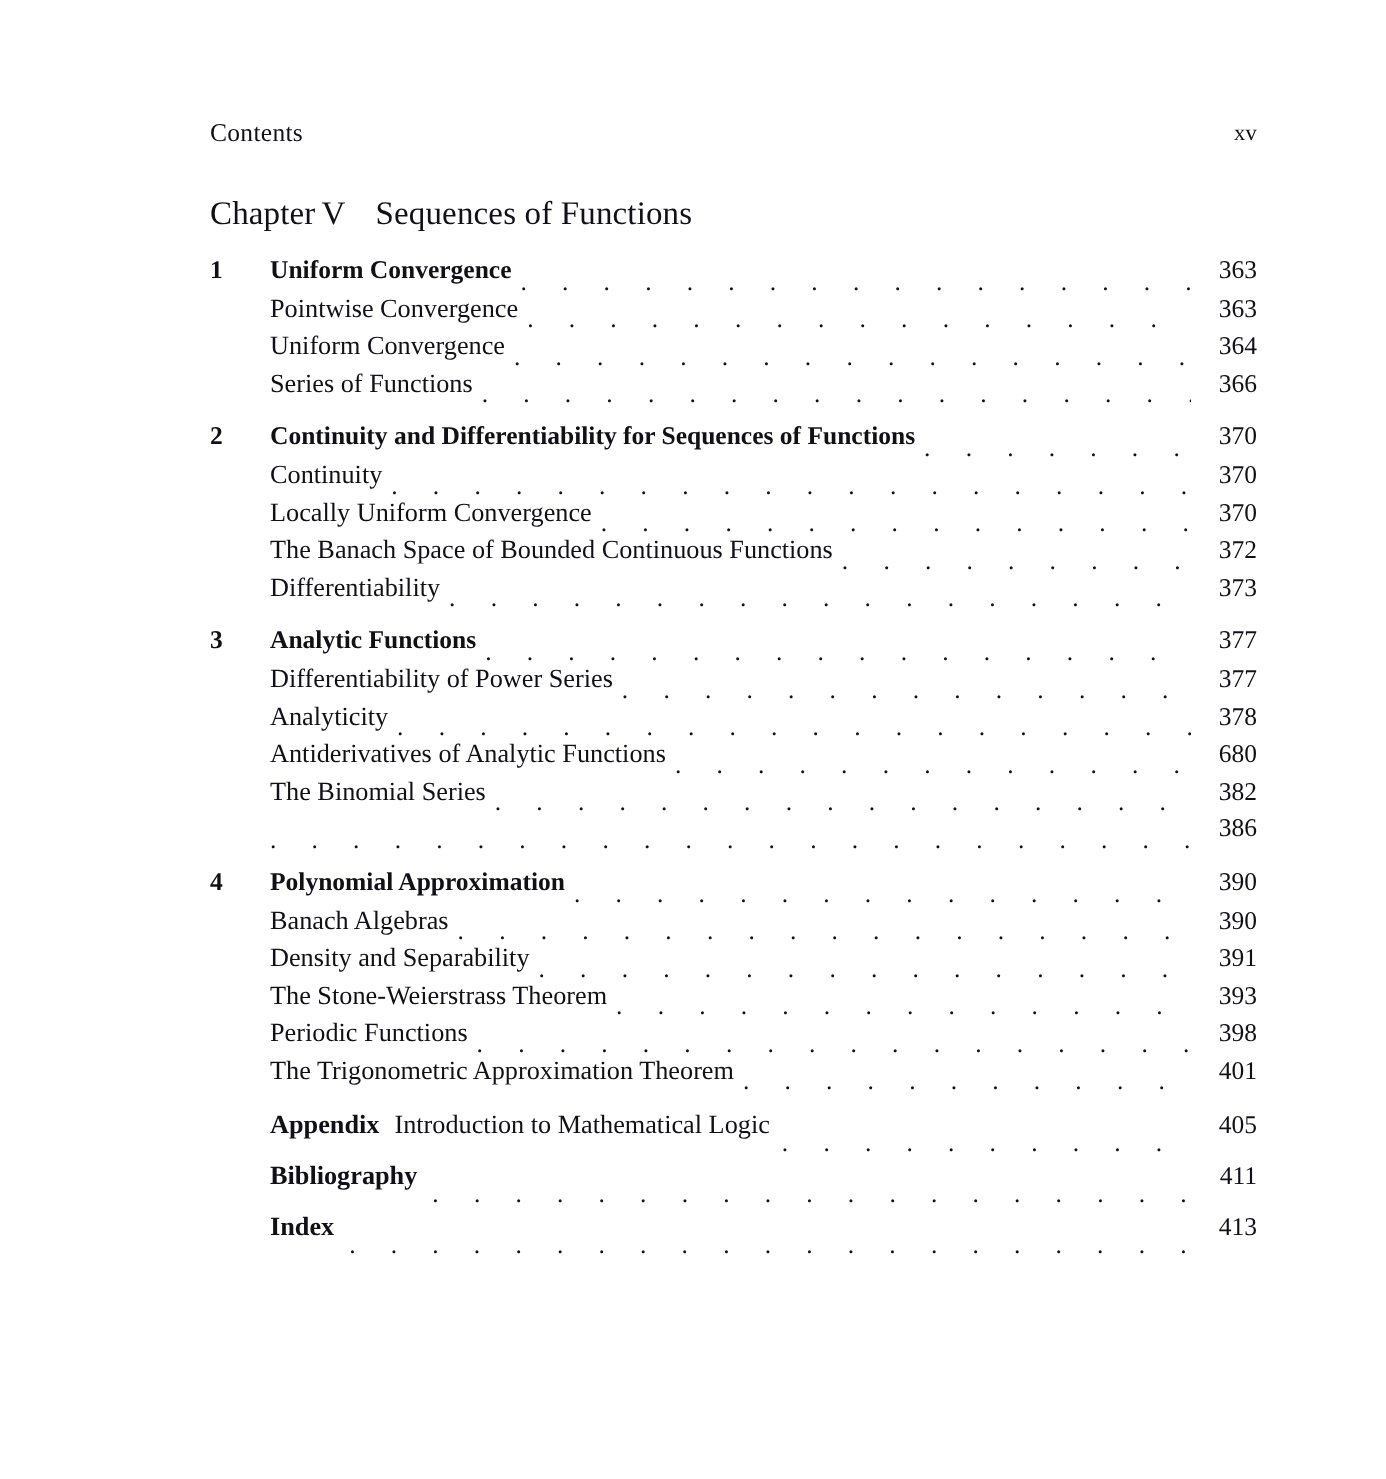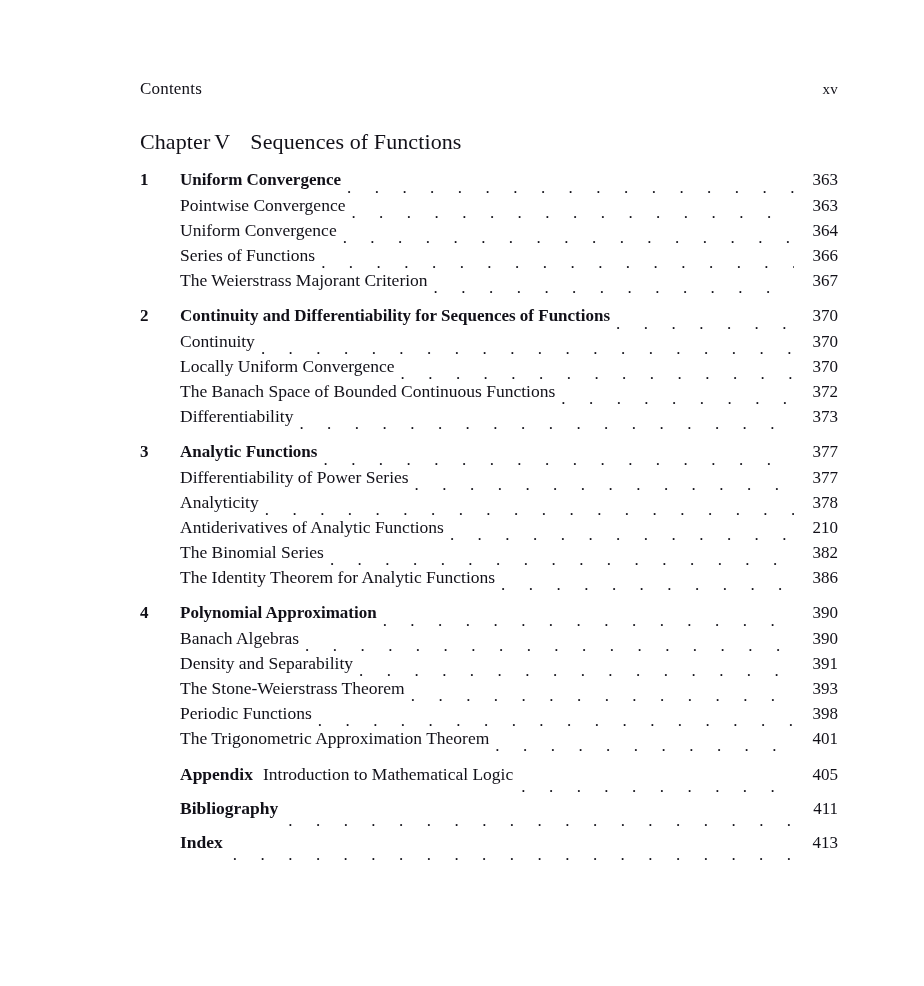--- a/index.html
+++ b/index.html
@@ -166,26 +166,20 @@
           <span class="label">Uniform Convergence</span>
           <span class="leader"></span>
           <span class="pageno">364</span>
         </div>
         <div class="row sub">
           <span class="num"></span>
           <span class="label">Series of Functions</span>
           <span class="leader"></span>
           <span class="pageno">366</span>
         </div>
-        <div class="row sub">
-          <span class="num"></span>
-          <span class="label">The Weierstrass Majorant Criterion</span>
-          <span class="leader"></span>
-          <span class="pageno">367</span>
-        </div>
       </div>
       <div class="group">
         <div class="row section">
           <span class="num">2</span>
           <span class="label">Continuity and Differentiability for Sequences of Functions</span>
           <span class="leader"></span>
           <span class="pageno">370</span>
         </div>
         <div class="row sub">
           <span class="num"></span>
@@ -228,31 +222,30 @@
         <div class="row sub">
           <span class="num"></span>
           <span class="label">Analyticity</span>
           <span class="leader"></span>
           <span class="pageno">378</span>
         </div>
         <div class="row sub">
           <span class="num"></span>
           <span class="label">Antiderivatives of Analytic Functions</span>
           <span class="leader"></span>
-          <span class="pageno">210</span>
+          <span class="pageno">680</span>
         </div>
         <div class="row sub">
           <span class="num"></span>
           <span class="label">The Binomial Series</span>
           <span class="leader"></span>
           <span class="pageno">382</span>
         </div>
         <div class="row sub">
           <span class="num"></span>
-          <span class="label">The Identity Theorem for Analytic Functions</span>
           <span class="leader"></span>
           <span class="pageno">386</span>
         </div>
       </div>
       <div class="group">
         <div class="row section">
           <span class="num">4</span>
           <span class="label">Polynomial Approximation</span>
           <span class="leader"></span>
           <span class="pageno">390</span>

